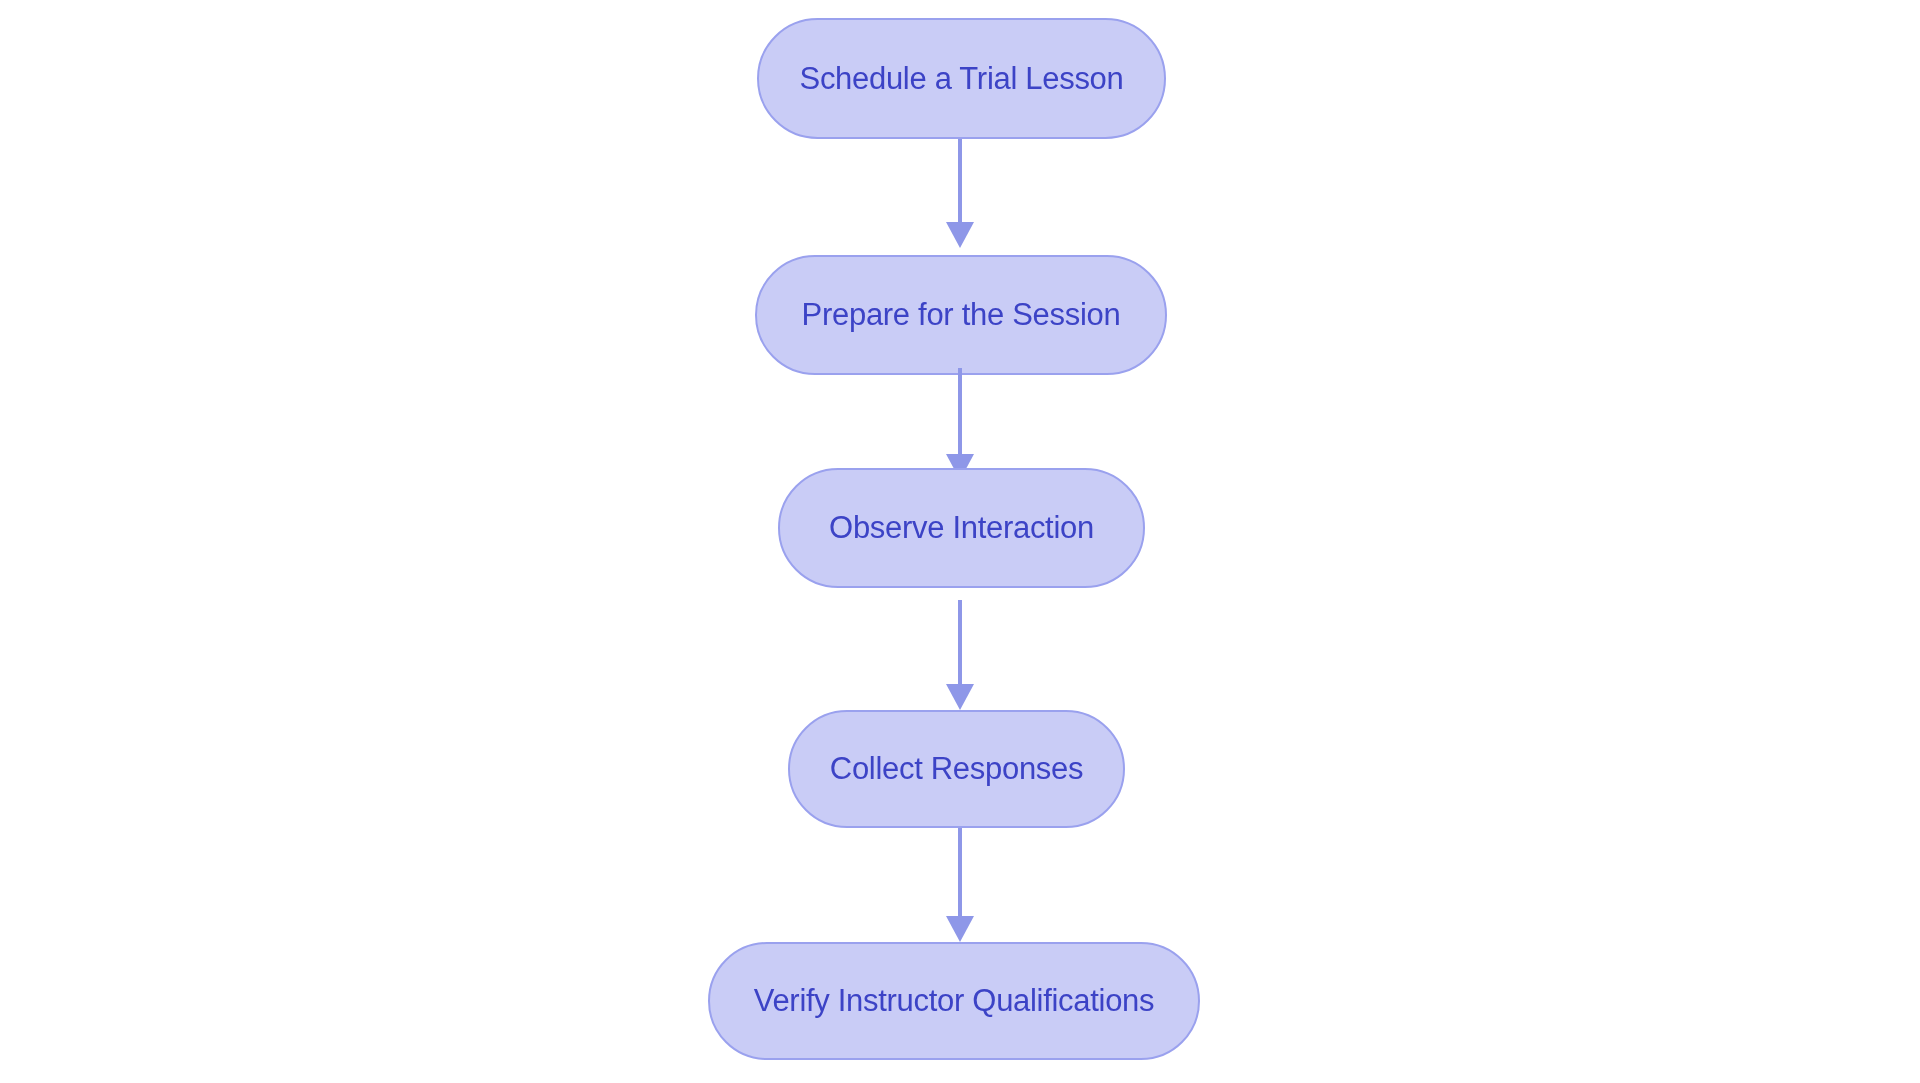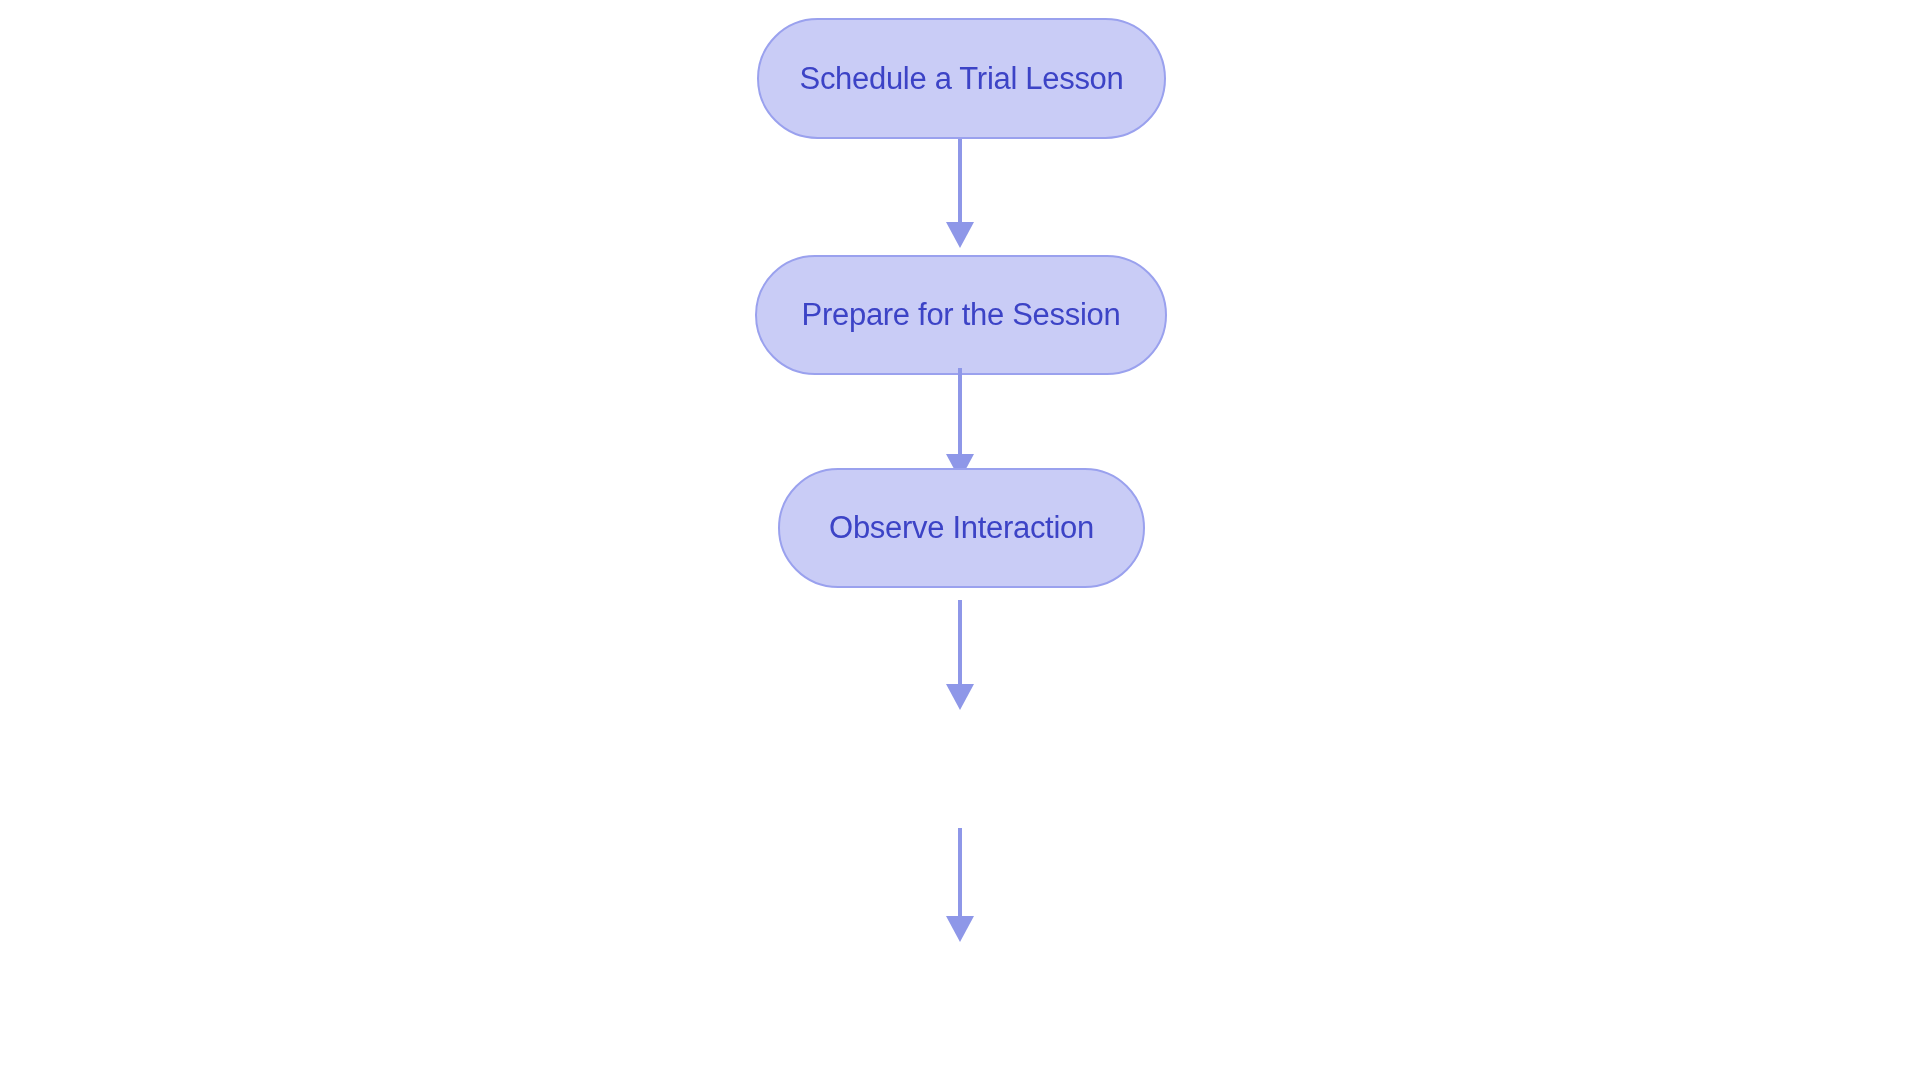--- a/index.html
+++ b/index.html
@@ -94,20 +94,26 @@
 
   <div class="node n3">
     <span class="node-label">Observe Interaction</span>
   </div>
 
   <div class="arrow a3">
     <div class="arrow-line"></div>
     <div class="arrow-head"></div>
   </div>
 
+  <div class="node n4">
+    <span class="node-label">Collect Responses</span>
+  </div>
 
   <div class="arrow a4">
     <div class="arrow-line"></div>
     <div class="arrow-head"></div>
   </div>
 
+  <div class="node n5">
+    <span class="node-label">Verify Instructor Qualifications</span>
+  </div>
 
 </div>
 
 </body></html>

